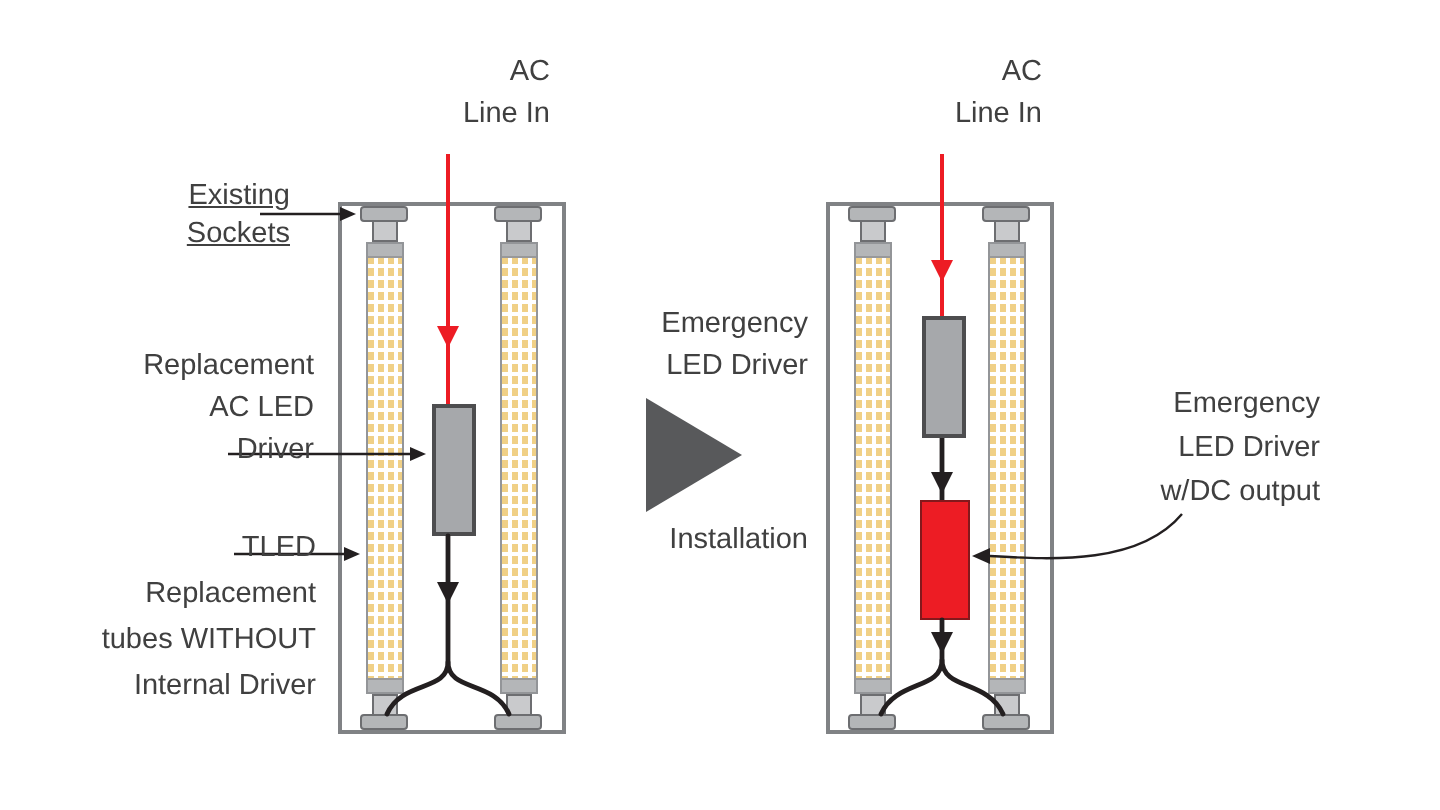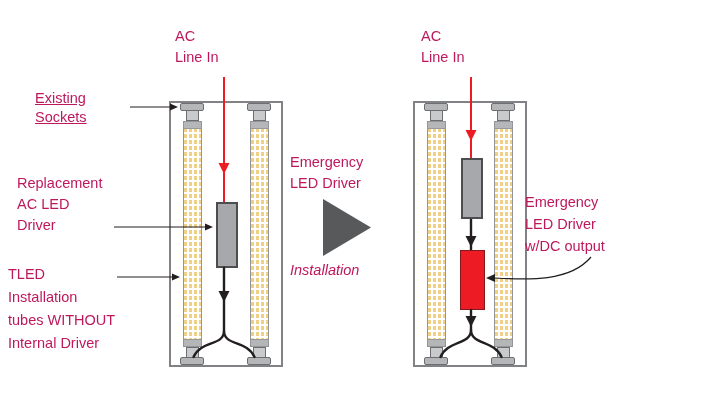--- a/index.html
+++ b/index.html
@@ -33,29 +33,29 @@
   .driver{position:absolute;box-sizing:border-box;}
   .driver.ac{left:216px;top:202px;width:22px;height:66px;
              background:#a6a8ab;border:2px solid #4d4d4f;}
   .driver.em-gray{left:461px;top:158px;width:22px;height:61px;
              background:#a6a8ab;border:2px solid #4d4d4f;}
   .driver.em-red{left:460px;top:250px;width:25px;height:60px;
              background:#ed1c24;border:1px solid #84181c;}
   
   svg.overlay{position:absolute;left:0;top:0;z-index:5;pointer-events:none;}
   
-  .lbl{position:absolute;text-align:left;white-space:pre-line;
-       color:#be185d;font-size:14.5px;line-height:21px;z-index:6;}
+  .lbl{position:absolute;text-align:right;white-space:pre-line;
+       color:#404040;font-size:14.5px;line-height:21px;z-index:6;}
   #lbl-ac-left{left:175px;top:26px;width:100px;}
   #lbl-ac-right{left:421px;top:26px;width:100px;}
   #lbl-existing{left:35px;top:89px;width:110px;line-height:19px;text-decoration:underline;}
   #lbl-replacement{left:17px;top:173px;width:140px;}
   #lbl-tled{left:8px;top:263px;width:150px;line-height:23px;}
   #lbl-em-title{left:290px;top:152px;width:114px;}
-  #lbl-installation{left:290px;top:260px;width:114px;font-style:italic;}
+  #lbl-installation{left:290px;top:260px;width:114px;}
   #lbl-em-dc{left:525px;top:191px;width:135px;line-height:22px;}
 </style>
 </head>
 <body>
 
 <div class="fixture left">
   <div class="tube-assy t1">
     <div class="socket"></div>
     <div class="stub top"></div>
     <div class="tube"></div>
@@ -136,21 +136,21 @@
 <div class="lbl" id="lbl-ac-left">AC
 Line In</div>
 <div class="lbl" id="lbl-ac-right">AC
 Line In</div>
 <div class="lbl" id="lbl-existing">Existing
 Sockets</div>
 <div class="lbl" id="lbl-replacement">Replacement
 AC LED
 Driver</div>
 <div class="lbl" id="lbl-tled">TLED
-Installation
+Replacement
 tubes WITHOUT
 Internal Driver</div>
 <div class="lbl" id="lbl-em-title">Emergency
 LED Driver</div>
 <div class="lbl" id="lbl-installation">Installation</div>
 <div class="lbl" id="lbl-em-dc">Emergency
 LED Driver
 w/DC output</div>
 
 </body></html>

